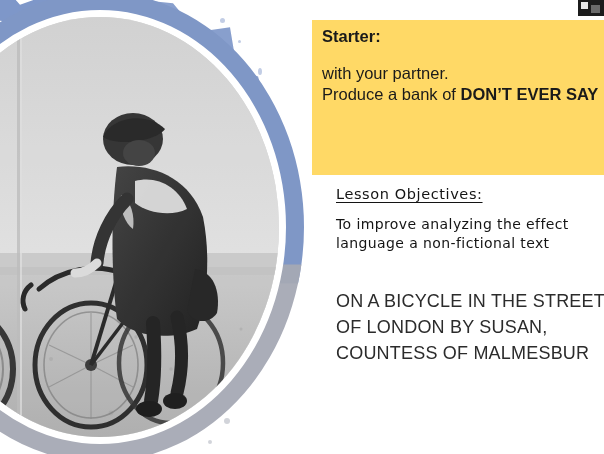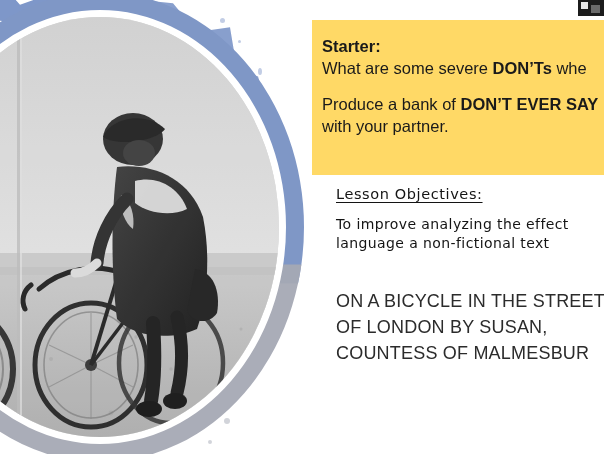--- a/index.html
+++ b/index.html
@@ -131,21 +131,21 @@
     height: 454px;
   }
 
   #starter-box {
     position: absolute;
     left: 0px;
     top: 20px;
     width: 292px;
     height: 155px;
     background: #ffd966;
-    padding: 16px 0 0 10px;
+    padding: 6px 0 0 10px;
     box-sizing: border-box;
     overflow: hidden;
   }
   .starter-line {
     font-size: 16.5px;
     line-height: 21.5px;
     color: #1a1a1a;
     white-space: nowrap;
     font-family: "Liberation Sans", sans-serif;
   }
@@ -344,24 +344,23 @@
 
         <rect x="0" y="0" width="358" height="420" fill="#ffffff" opacity="0.05"></rect>
       </svg>
     </div>
   </div>
 
   <div id="text-col">
 
     <div id="starter-box">
       <div class="starter-line bold">Starter:</div>
-      <div class="starter-line"><span>What are some severe </span><span class="b">DON’Ts</span><span> whe</span></div>
       <div class="starter-spacer"></div>
+      <div class="starter-line">with your partner.</div>
       <div class="starter-line"><span>Produce a bank of </span><span class="b">DON’T EVER SAY</span></div>
-      <div class="starter-line">with your partner.</div>
     </div>
 
     <div id="objectives-block">
       <div class="obj-title">Lesson Objectives:</div>
       <div class="obj-body">
         <div>To improve analyzing the effect</div>
         <div>language a non-fictional text</div>
       </div>
     </div>
 

